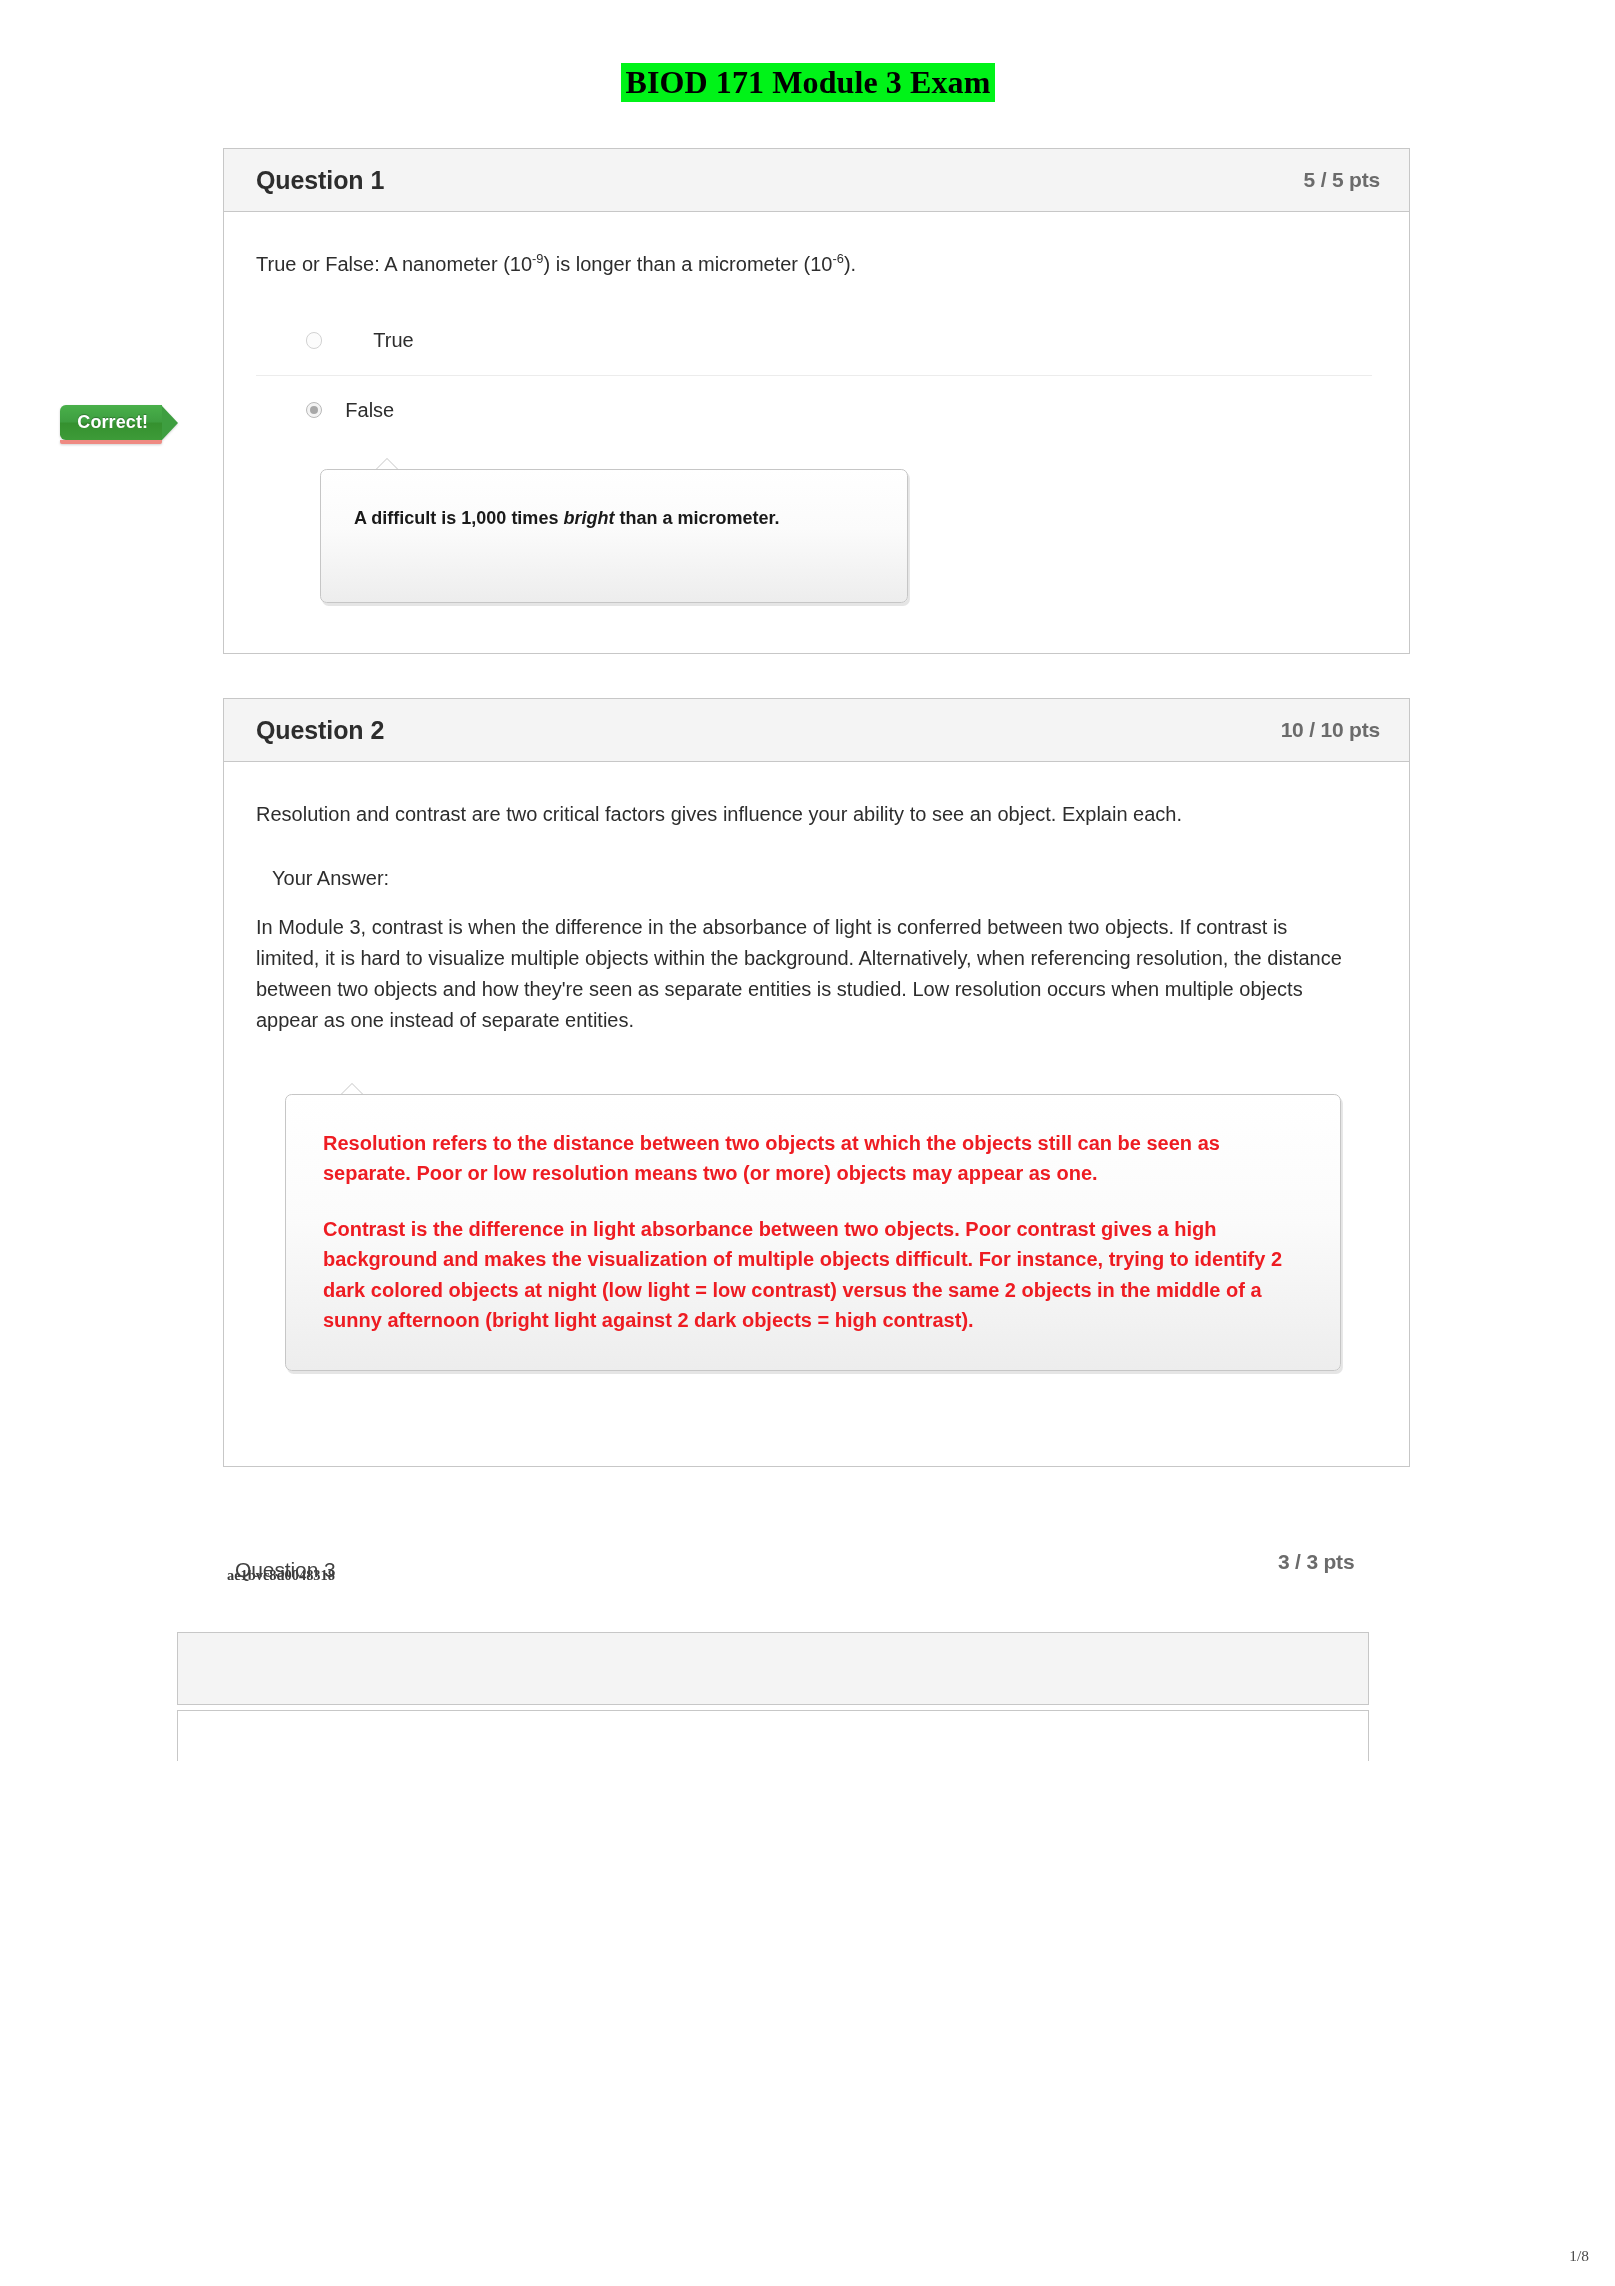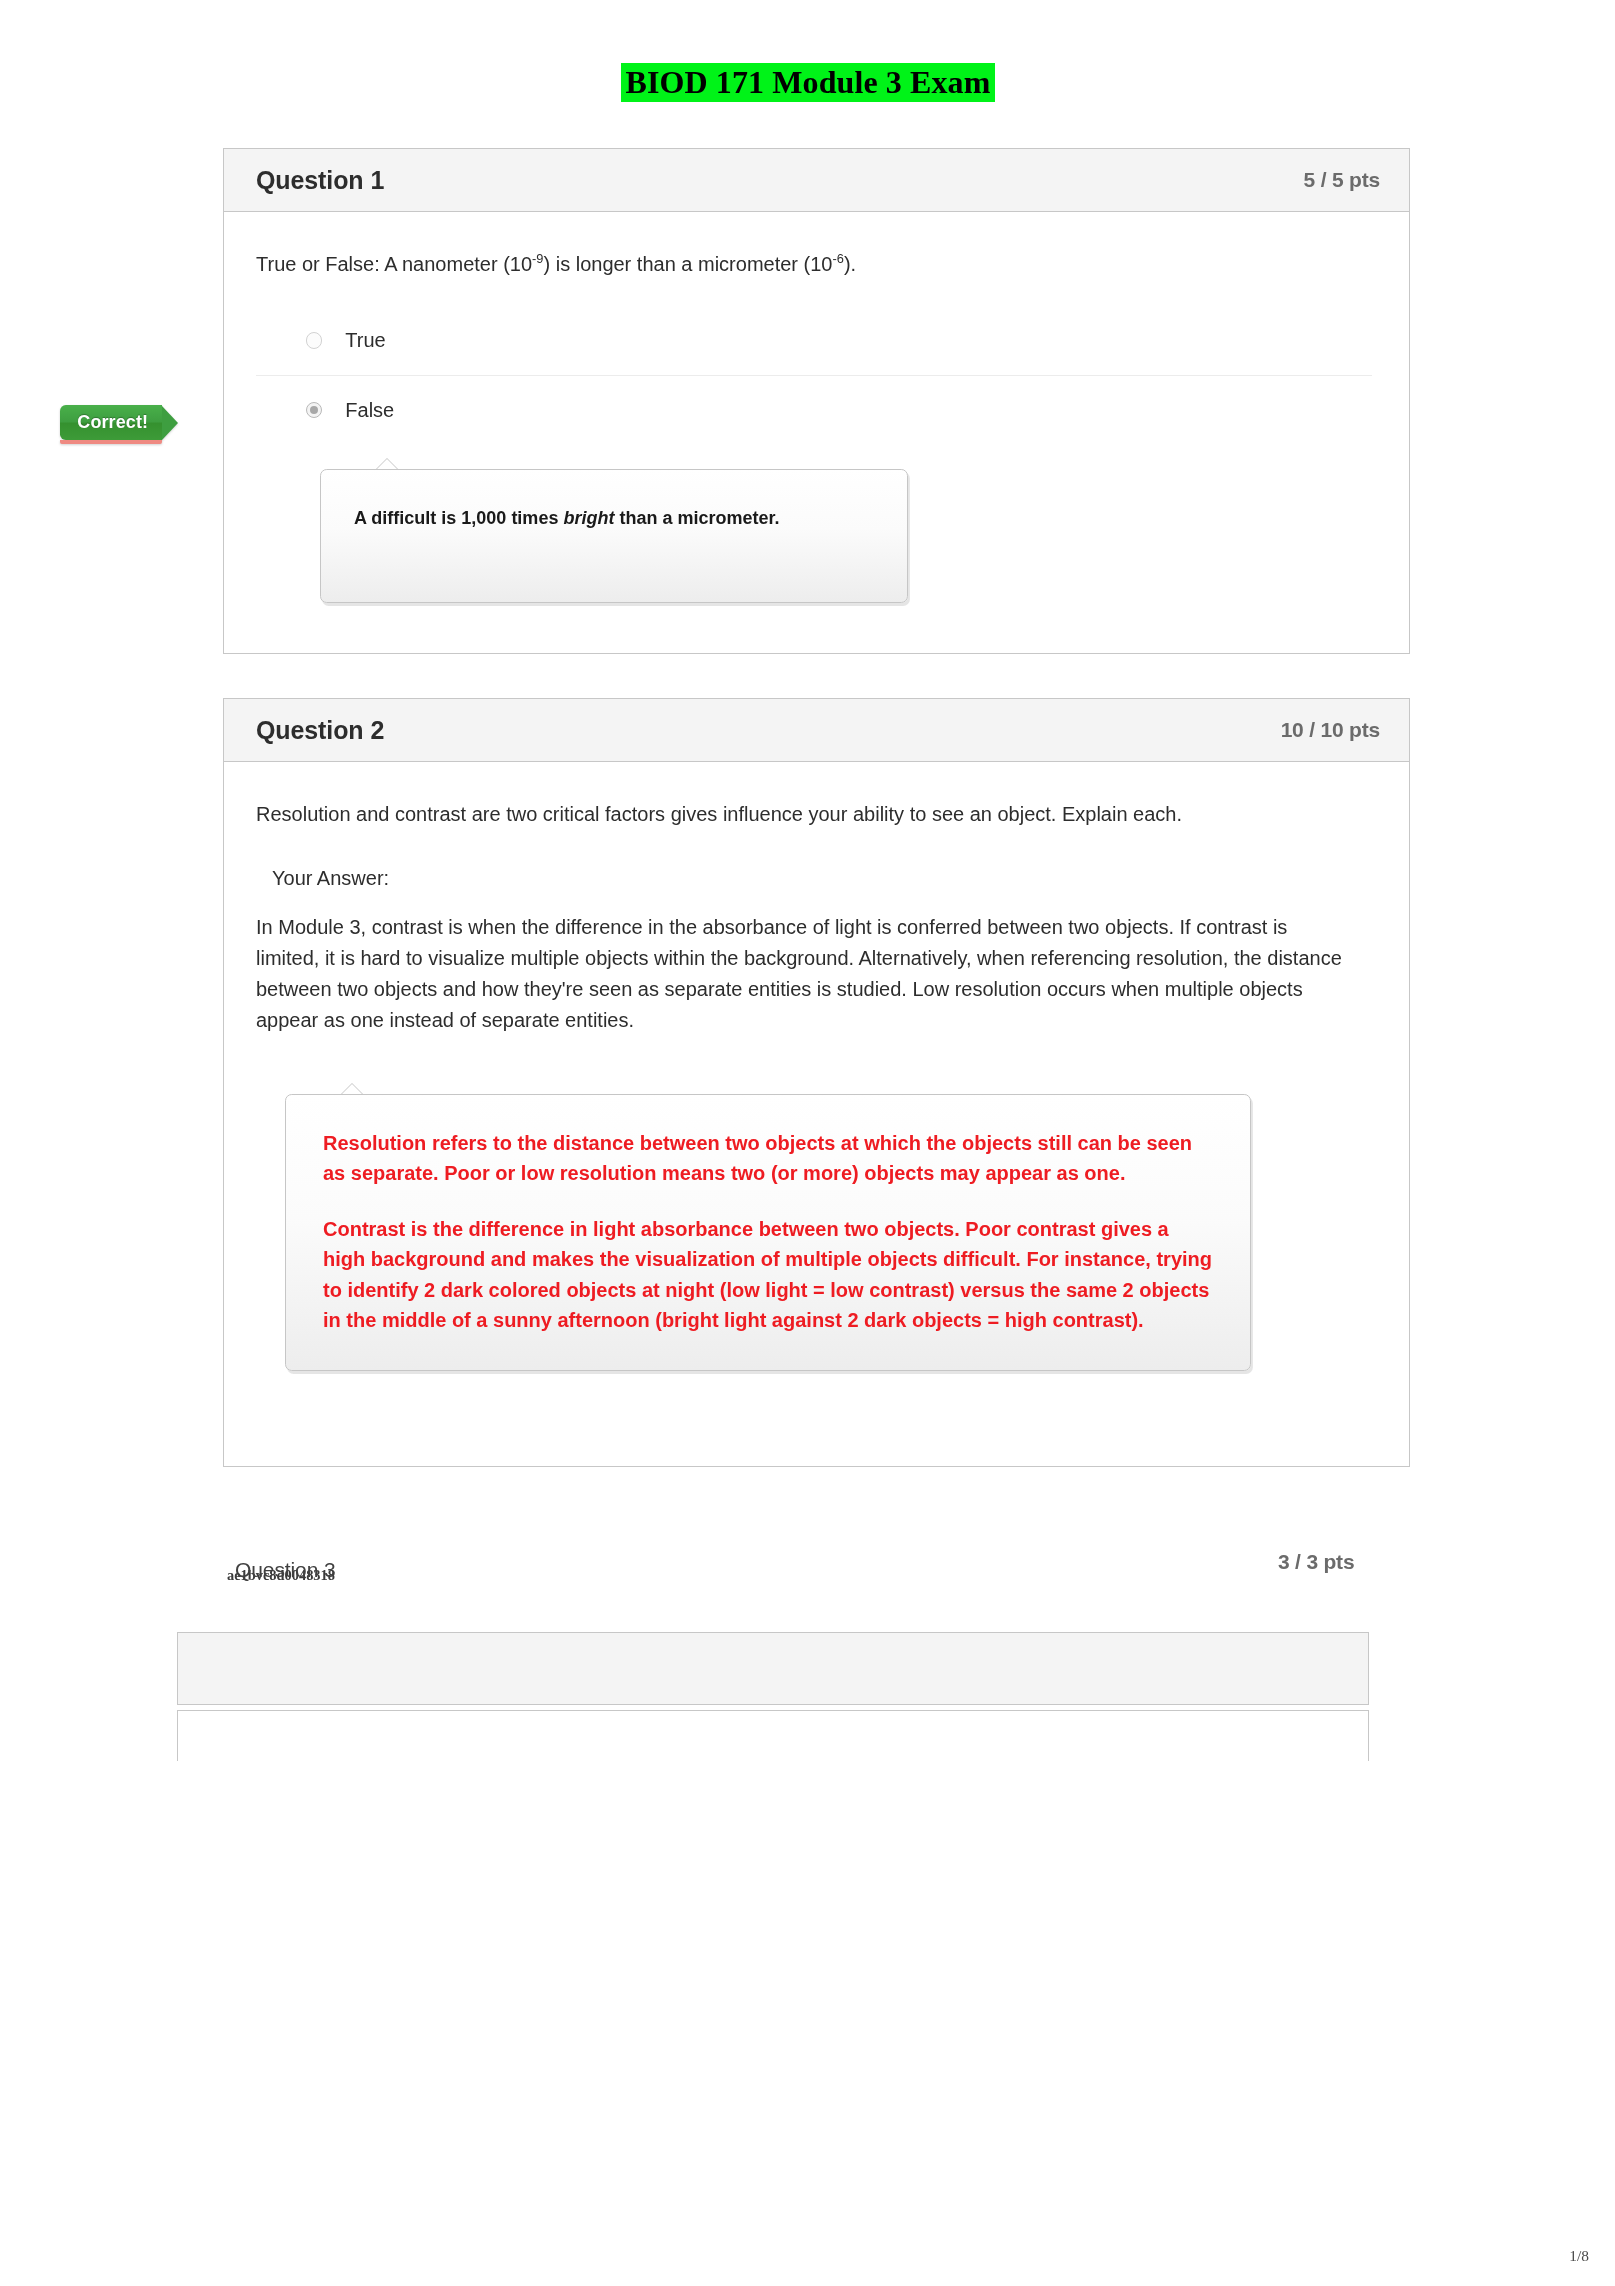--- a/index.html
+++ b/index.html
@@ -89,21 +89,21 @@
     margin-top: 27px;
   }
   .ans-row {
     display: flex;
     align-items: center;
     height: 69px;
     border-top: 1px solid #ececec;
     padding-left: 50px;
     box-sizing: border-box;
   }
-  .ans-row.first { border-top: none; }
+  .ans-row.first { border-top: none; gap: 28px; }
   .radio {
     width: 16.3px;
     height: 16.3px;
     border-radius: 50%;
     border: 1px solid #d2d2d2;
     background: #fcfcfc;
     box-sizing: border-box;
     flex: 0 0 auto;
     position: relative;
   }
@@ -325,21 +325,21 @@
       <span class="qhead-title">Question 2</span>
       <span class="qhead-pts">10 / 10 pts</span>
     </div>
     <div class="qbody">
       <p class="qtext" style="margin-top:38px;">Resolution and contrast are two critical factors gives influence your ability to see an object. Explain each.</p>
 
       <p class="your-answer-label" style="margin-top:38px;">Your Answer:</p>
 
       <p class="answer-para" style="margin-top:22px; width:1090px;">In Module 3, contrast is when the difference in the absorbance of light is conferred between two objects. If contrast is limited, it is hard to visualize multiple objects within the background. Alternatively, when referencing resolution, the distance between two objects and how they're seen as separate entities is studied. Low resolution occurs when multiple objects appear as one instead of separate entities.</p>
 
-      <div class="callout" style="margin-left:29px; margin-top:58px; width:966px; padding:33px 37px 35px 37px;">
+      <div class="callout" style="margin-left:29px; margin-top:58px; width:1056px; padding:33px 37px 35px 37px;">
         <p class="fb-red">Resolution refers to the distance between two objects at which the objects still can be seen as separate. Poor or low resolution means two (or more) objects may appear as one.</p>
         <p class="fb-red">Contrast is the difference in light absorbance between two objects. Poor contrast gives a high background and makes the visualization of multiple objects difficult. For instance, trying to identify 2 dark colored objects at night (low light = low contrast) versus the same 2 objects in the middle of a sunny afternoon (bright light against 2 dark objects = high contrast).</p>
       </div>
     </div>
   </div>
 
   <div class="q3-artifact" style="left:227px; top:1567px;font-weight:bold;">ae1bvc8d0048318</div>
   <div class="q3-heading" style="left:235px; top:1558px;">Question 3</div>
   <div class="q3-pts" style="left:1278px; top:1550px;">3 / 3 pts</div>
 

